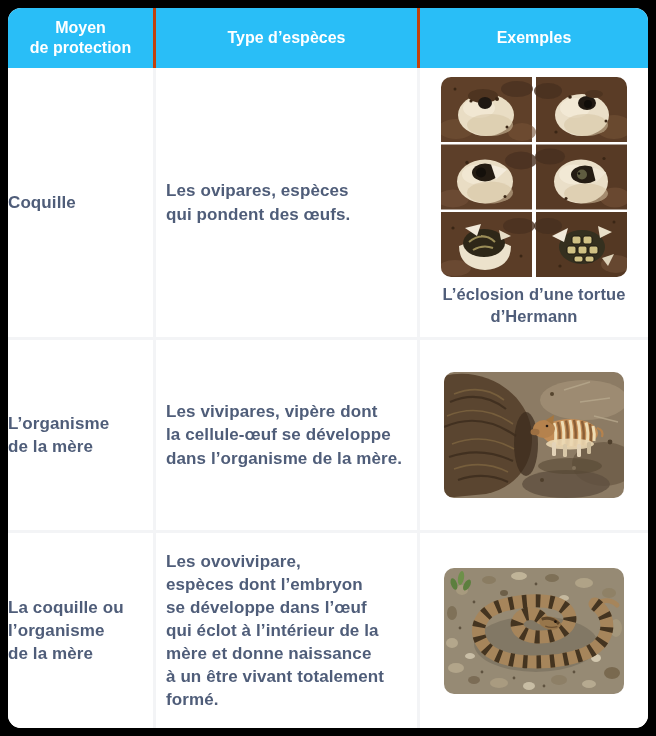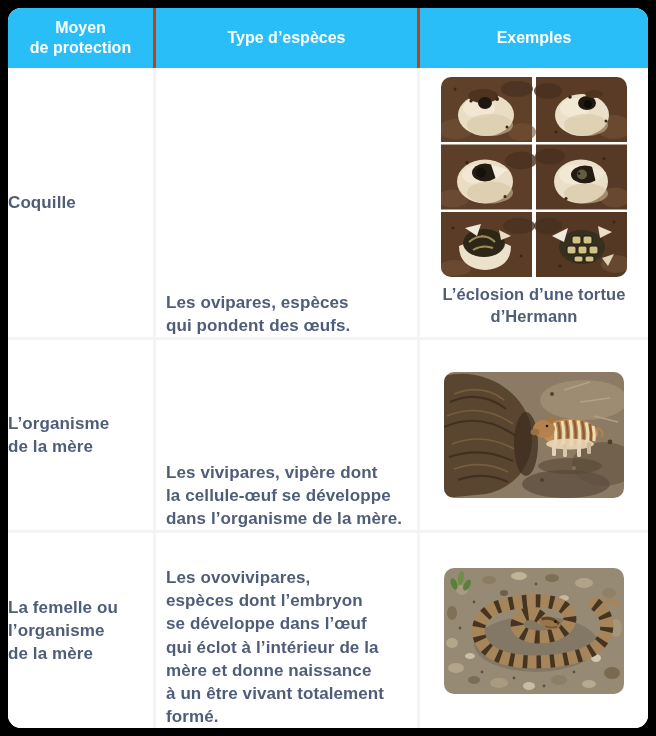--- a/index.html
+++ b/index.html
@@ -34,21 +34,21 @@
   .th + .th{border-left:3px solid #c2410c;}
   .trow{display:grid;grid-template-columns:145px 264px 231px;background:var(--card-bg);}
   .trow + .trow, .trow.bordered{border-top:3px solid var(--divider);}
   .td{display:flex;align-items:center;}
   .td + .td{border-left:3px solid var(--divider);}
   .cell-text{
     color:var(--body-text);font-size:17px;font-weight:700;line-height:1.36;
     white-space:pre-line;letter-spacing:.1px;
   }
   .td.protection{padding-right:6px;}
-  .td.speciestype{padding-left:10px;padding-right:6px;align-items:flex-end;}
+  .td.speciestype{padding-left:10px;padding-right:6px;}
   .td.example{flex-direction:column;justify-content:center;gap:7px;padding:6px 0;}
   .photo{
     border-radius:10px;overflow:hidden;line-height:0;flex:0 0 auto;
   }
   .caption{
     color:var(--body-text);font-size:16.5px;font-weight:700;line-height:1.32;
     text-align:center;white-space:pre-line;letter-spacing:.1px;
   }
 </style>
 </head>
@@ -221,26 +221,26 @@
               <rect x="47" y="28" width="4" height="12" rx="1.5" fill="#cdbc9c"></rect>
               <path d="M 57 14 q 7 2 5 9" stroke="#b5824d" stroke-width="2.2" fill="none"></path>
             </g>
           </svg>
         </div>
       </div>
     </div>
 
     <div class="trow">
       <div class="td protection">
-        <div class="cell-text">La femelle ou
+        <div class="cell-text">La coquille ou
 l’organisme
 de la mère</div>
       </div>
       <div class="td speciestype">
-        <div class="cell-text">Les ovovivipares,
+        <div class="cell-text">Les ovovivipare,
 espèces dont l’embryon
 se développe dans l’œuf
 qui éclot à l’intérieur de la
 mère et donne naissance
 à un être vivant totalement
 formé.</div>
       </div>
       <div class="td example">
         <div class="photo">
           <svg width="180" height="126" viewBox="0 0 180 126">

